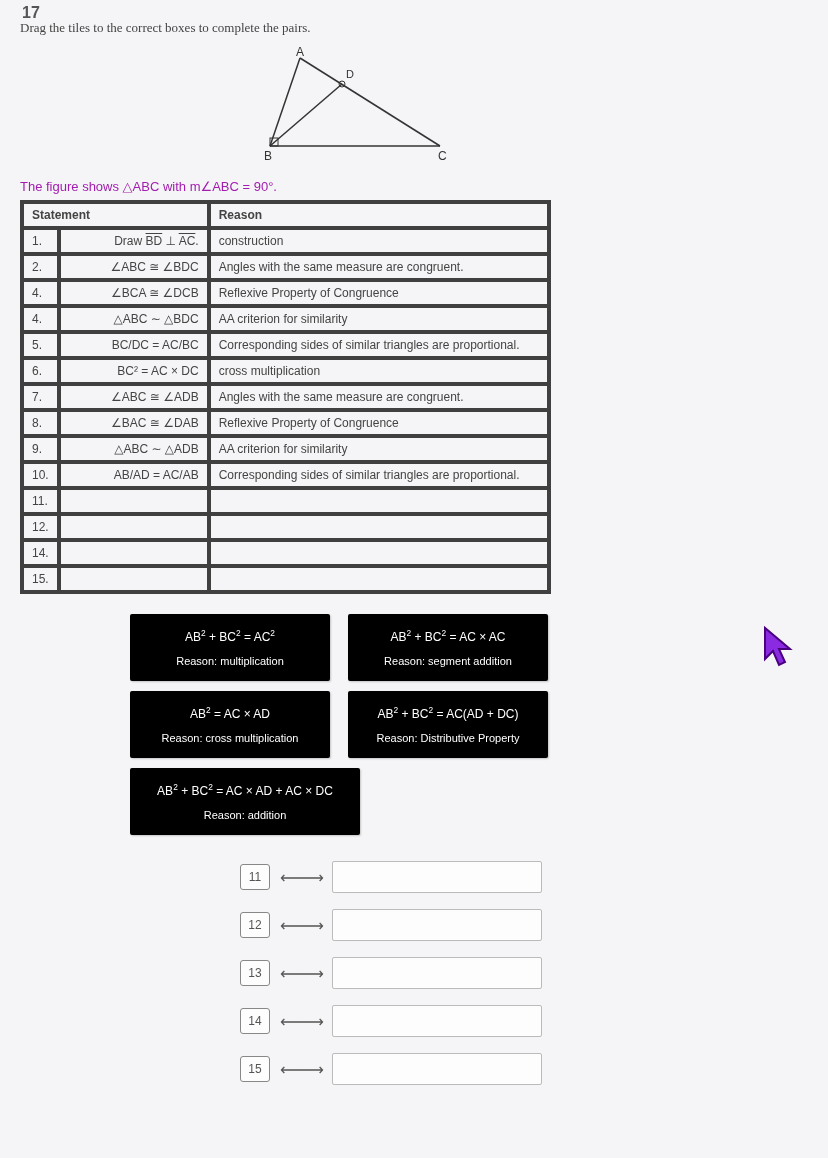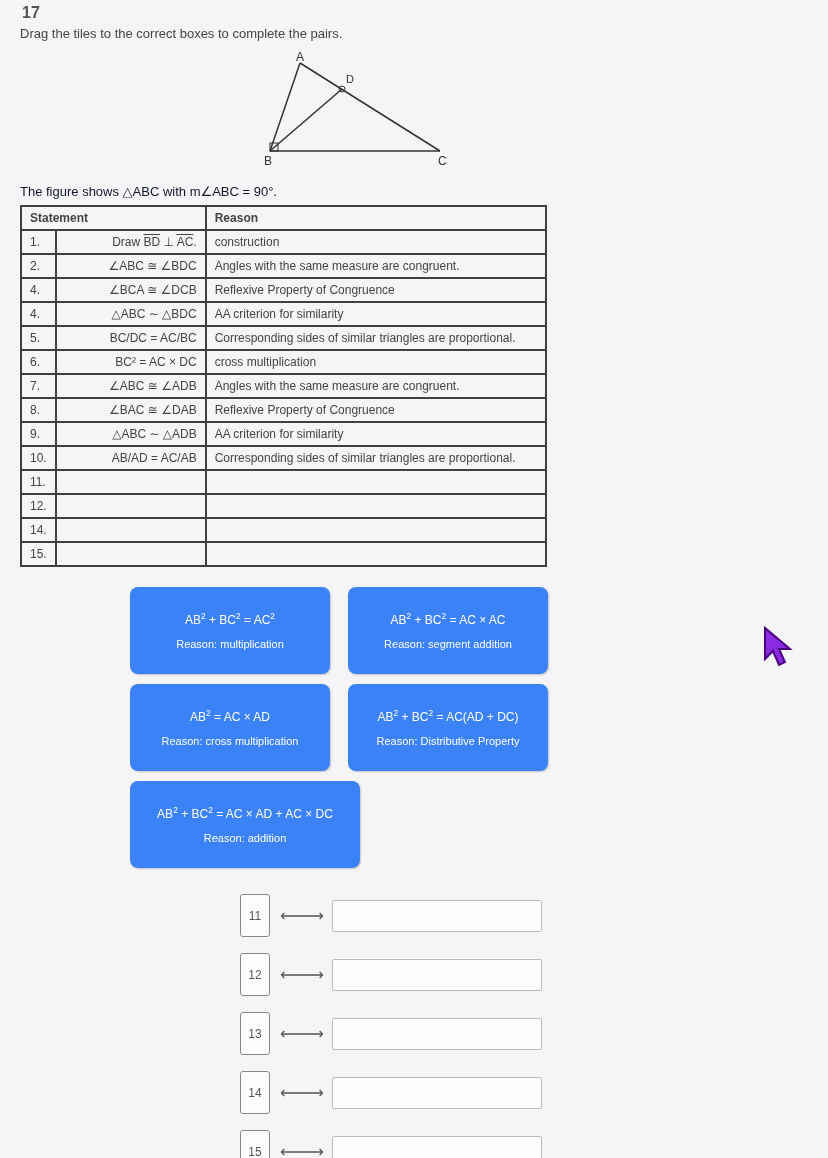--- a/index.html
+++ b/index.html
@@ -20,86 +20,87 @@
   }
   .qnum {
     font-weight: bold;
     font-size: 16px;
     color: #555;
     position: absolute;
     top: 4px;
     left: 22px;
   }
   .instr {
-    margin-top: 18px;
+    margin-top: 12px;
     margin-bottom: 10px;
     font-size: 13px;
     color: #444;
+    font-family: Liberation Serif, serif;
   }
   .figure {
     margin-left: 220px;
     margin-bottom: 10px;
   }
   .desc {
     font-size: 13px;
-    color: #0f172a;
+    color: #a21caf;
     margin: 6px 0;
   }
   table.proof {
     border-collapse: collapse;
     margin-top: 6px;
     font-size: 12px;
     color: #444;
     background: #f5f5f7;
   }
   table.proof th, table.proof td {
-    border: 2px solid #404040;
+    border: 4px solid #404040;
     padding: 4px 8px;
     text-align: left;
     vertical-align: middle;
     margin-left: 20px;
   }
   table.proof th { font-weight: bold; }
   table.proof td.num { width: 28px; text-align: left; }
   table.proof td.stmt { width: 150px; text-align: right; }
   table.proof td.reason { width: 340px; }
   .overline { text-decoration: overline; }
   .tiles {
     margin-top: 20px;
     margin-left: 110px;
   }
   .tile-row { display: flex; gap: 18px; margin-bottom: 10px; }
   .tile {
-    background: #3b82f6;
+    background: #000000;
     color: #fff;
-    padding: 24px 10px;
+    padding: 14px 10px;
     font-size: 12px;
     text-align: center;
-    border-radius: 8px;
+    border-radius: 2px;
     min-width: 200px;
     box-shadow: 1px 1px 2px rgba(0,0,0,0.2);
     cursor: grab;
   }
   .tile .line1 { font-weight: normal; }
   .tile .line2 { font-size: 11px; margin-top: 11px; }
   .slots {
     margin-top: 26px;
     margin-left: 220px;
   }
   .slot-row {
     display: flex;
     align-items: center;
     gap: 10px;
     margin-bottom: 16px;
   }
   .slot-num {
     border: 1px solid #888;
     background: #fdfdfd;
     width: 30px;
-    height: 43px;
+    height: 26px;
     display: flex;
     align-items: center;
     justify-content: center;
     font-size: 12px;
     color: #555;
     border-radius: 3px;
   }
   .arrow {
     font-size: 16px;
     color: #555;

